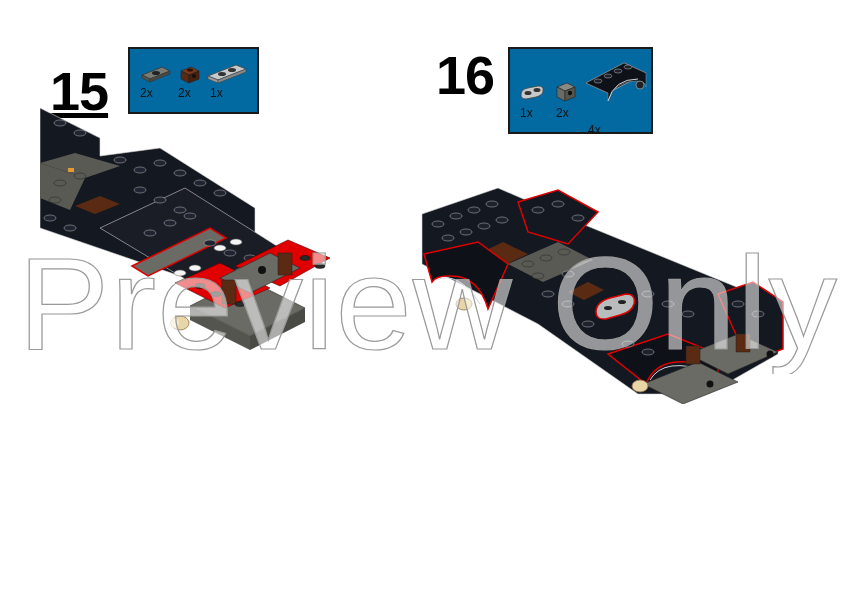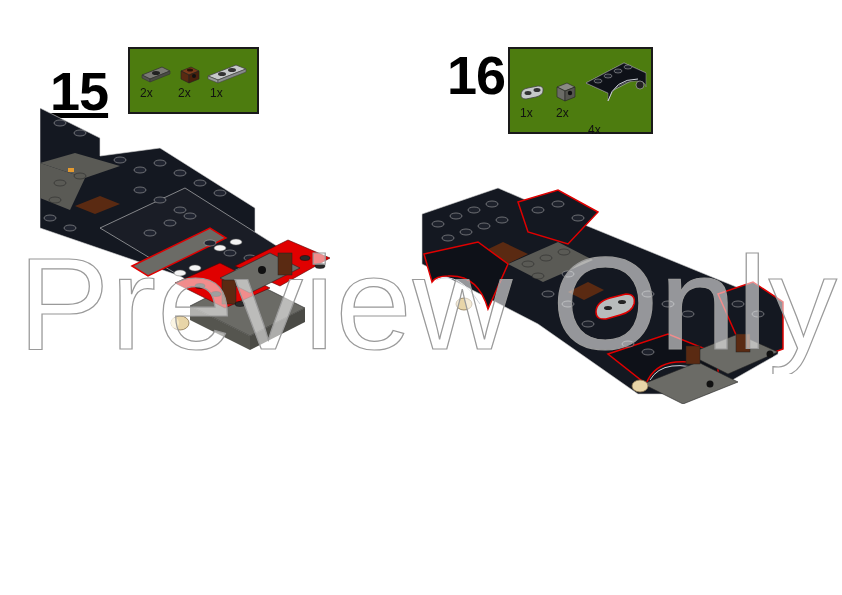--- a/index.html
+++ b/index.html
@@ -7,21 +7,21 @@
     width: 842px; height: 595px; position: relative; overflow: hidden;
     background: #ffffff;
     font-family: "Liberation Sans", sans-serif;
   }
   .step-number {
     position: absolute; font-weight: bold; color: #000;
     font-size: 54px; line-height: 54px; letter-spacing: -1px;
     font-family: "Liberation Sans", sans-serif;
   }
   .parts-box {
-    position: absolute; background: #4d7c0f; border: 2px solid #1a1a1a;
+    position: absolute; background: #0369a1; border: 2px solid #1a1a1a;
     box-sizing: border-box;
   }
   .part { position: absolute; }
   .qty {
     position: absolute; font-size: 12px; color: #111;
     font-family: "Liberation Sans", sans-serif;
   }
   .model { position: absolute; }
   .watermark {
     position: absolute; left: 14px; top: 224px; width: 830px; height: 150px;
@@ -130,21 +130,21 @@
         <ellipse cx="265" cy="150" rx="5" ry="2.5"></ellipse>
       <ellipse cx="280" cy="158" rx="5" ry="2.5"></ellipse>
     </g>
 
     <ellipse cx="140" cy="215" rx="9" ry="7" fill="#e8d5a8" stroke="#8a7550" stroke-width="0.8"></ellipse>
     <ellipse cx="135" cy="215" rx="4" ry="5" fill="#f6e8c4"></ellipse>
   </svg>
 </div>
 
 <div>
-  <div class="step-number" style="left:447px; top:48px;text-align:center;">16</div>
+  <div class="step-number" style="left:436px; top:48px;text-align:center;">16</div>
 
   <div class="parts-box" style="left:508px; top:47px; width:145px; height:87px;">
 
     <svg class="part" style="left:8px; top:36px;" width="28" height="18" viewBox="0 0 28 18">
       <path d="M3,10 Q3,4 10,3 L20,1 Q26,1 25,6 Q25,10 18,12 L8,14 Q3,14 3,10 Z" fill="#c6c9c9" stroke="#444" stroke-width="0.8"></path>
       <ellipse cx="10" cy="8" rx="3.5" ry="2" fill="#333"></ellipse>
       <ellipse cx="19" cy="5" rx="3.5" ry="2" fill="#333"></ellipse>
     </svg>
     <span class="qty" style="left:10px; top:57px;">1x</span>
 

